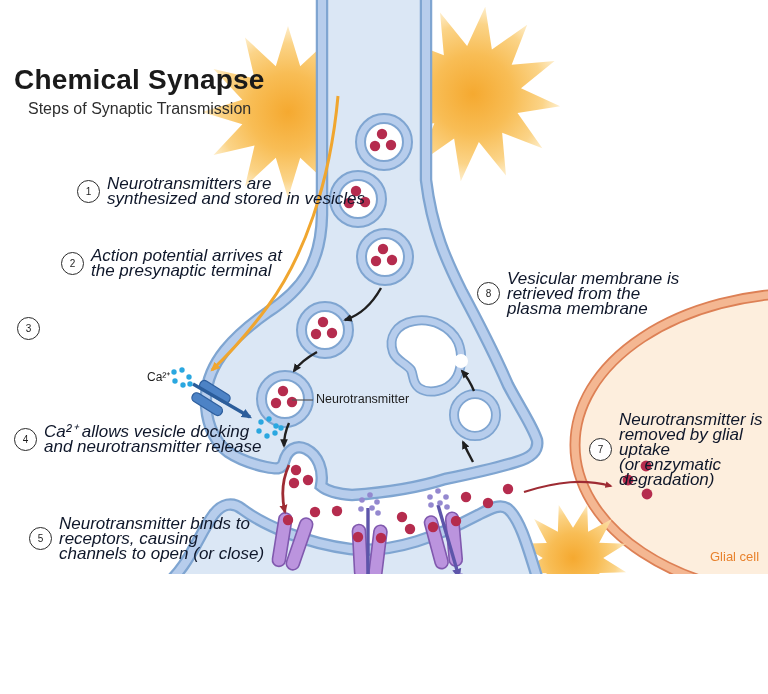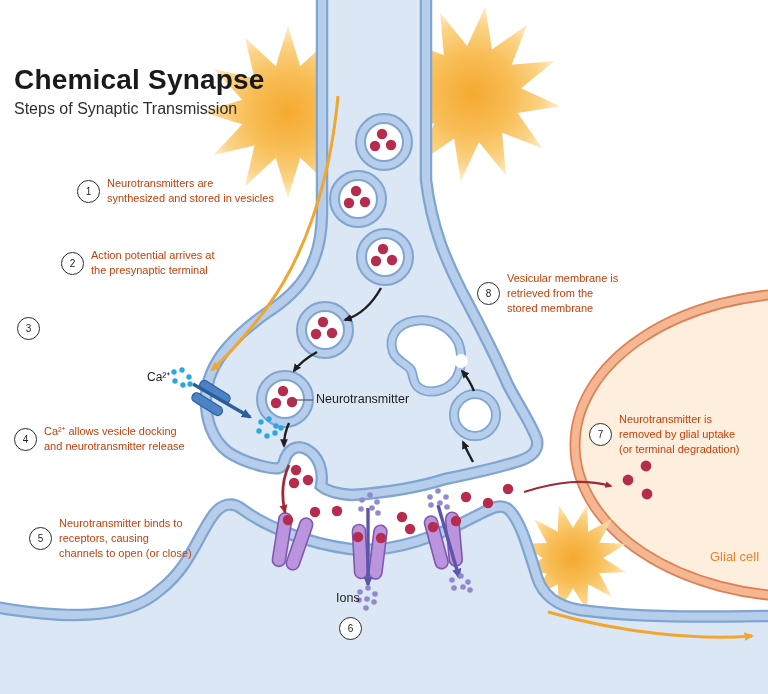--- a/index.html
+++ b/index.html
@@ -1,25 +1,25 @@
 <!DOCTYPE html>
 <html><head>
 <meta charset="utf-8">
 <style>
   html,body{margin:0;padding:0;background:#fff;}
-  .stage{position:relative;width:768px;height:694px;overflow:hidden;
+  .stage{position:relative;width:768px;height:574px;overflow:hidden;
          font-family:"Liberation Sans",sans-serif;color:#1d1d1d;background:#fff;}
   .stage svg{position:absolute;left:0;top:0;}
   .title{position:absolute;left:14px;top:64px;font-size:28px;font-weight:700;color:#1a1a1a;letter-spacing:.2px;}
-  .subtitle{position:absolute;left:14px;top:100px;font-size:16px;color:#2e2e2e;}
+  .subtitle{position:absolute;left:28px;top:100px;font-size:16px;color:#2e2e2e;}
   .step{position:absolute;display:flex;align-items:center;gap:7px;}
   .step-circle{flex:0 0 auto;width:21px;height:21px;border:1.5px solid #2b2b2b;border-radius:50%;
                background:#fff;display:flex;align-items:center;justify-content:center;
                font-size:10px;color:#1d1d1d;}
-  .step-text{font-size:11px;line-height:15px;white-space:pre-line;color:#c2410c;}
+  .step-text{font-size:17px;line-height:15px;white-space:pre-line;color:#0f172a;font-style:italic;}
   .flabel{position:absolute;font-size:12.5px;color:#1d1d1d;white-space:nowrap;}
   .glial-label{position:absolute;left:710px;top:549px;font-size:13px;color:#e8822d;}
 </style>
 </head>
 <body>
 
 <div class="stage">
 
 <svg width="768" height="694" viewBox="0 0 768 694">
   <defs>
@@ -302,27 +302,27 @@
 receptors, causing
 channels to open (or close)</div>
   </div>
   <div class="step" style="left:339px;top:617px;">
     <div class="step-circle">6</div>
   </div>
   <div class="step" style="left:589px;top:412px;">
     <div class="step-circle">7</div>
     <div class="step-text">Neurotransmitter is
 removed by glial uptake
-(or terminal degradation)</div>
+(or enzymatic degradation)</div>
   </div>
   <div class="step" style="left:477px;top:271px;">
     <div class="step-circle">8</div>
     <div class="step-text">Vesicular membrane is
 retrieved from the
-stored membrane</div>
+plasma membrane</div>
   </div>
 
   <div class="flabel" style="left:147px;top:368px;font-size:12px;">Ca²⁺</div>
   <div class="flabel" style="left:316px;top:392px;">Neurotransmitter</div>
   <div class="flabel" style="left:336px;top:591px;">Ions</div>
   <div class="glial-label">Glial cell</div>
 
 </div>
 
 </body></html>

